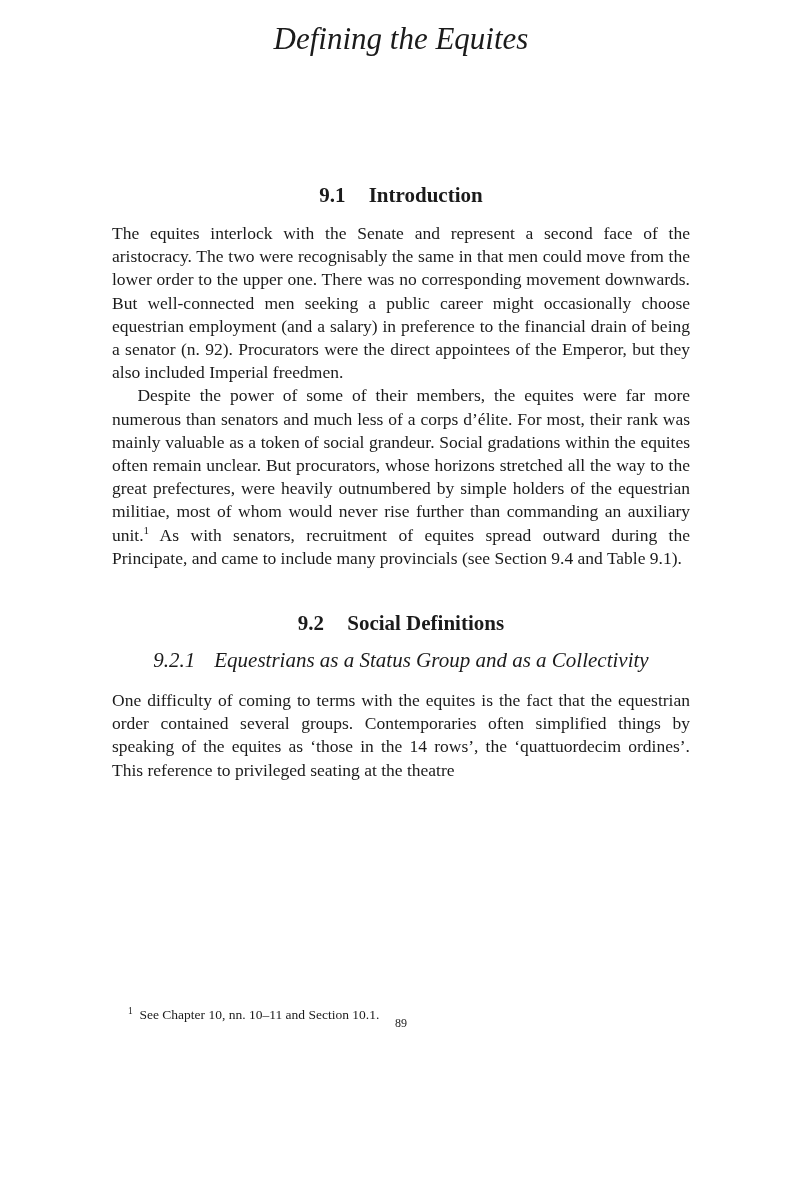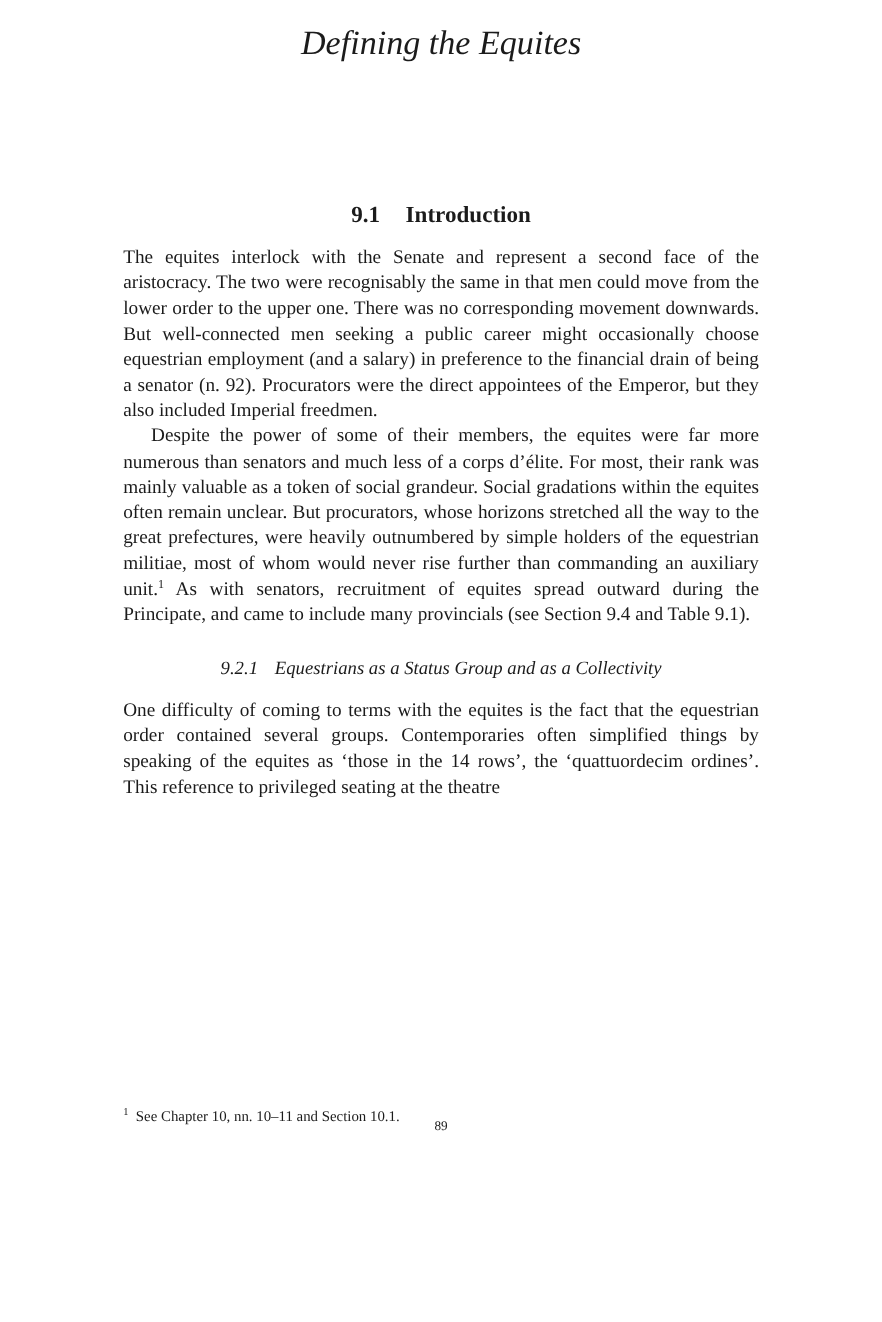--- a/index.html
+++ b/index.html
@@ -44,25 +44,25 @@
   .section-heading.first {
     margin-top: 126px;
   }
   .section-heading.second {
     margin-top: 41px;
   }
   .sec-num {
     margin-right: 1.1em;
   }
   .subsection-heading {
-    margin: 28px 0 0 0;
+    margin: 12px 0 0 0;
     text-align: center;
     font-weight: normal;
     font-style: italic;
-    font-size: 17px;
+    font-size: 21px;
   }
   .subsection-heading .sec-num {
     margin-right: 0.9em;
   }
   .body-para {
     margin: 0;
     font-size: 17.5px;
     line-height: 23.2px;
     text-align: justify;
   }
@@ -74,21 +74,21 @@
   }
   .indent {
     text-indent: 1.45em;
   }
   sup.note-ref {
     font-size: 11px;
     line-height: 0;
   }
   .footnote {
     position: absolute;
-    left: 112px;
+    left: 128px;
     top: 1006px;
     width: 578px;
     font-size: 13.5px;
     line-height: 17px;
   }
   .footnote sup {
     font-size: 9.5px;
     line-height: 0;
   }
   .footnote .footnote-text {
@@ -112,20 +112,23 @@
   <h1 class="chapter-title">Defining the Equites</h1>
 
   <h2 class="section-heading first">
     <span class="sec-num">9.1</span><span>Introduction</span>
   </h2>
 
   <p class="body-para after-heading">The equites interlock with the Senate and represent a second face of the aristocracy. The two were recognisably the same in that men could move from the lower order to the upper one. There was no corresponding movement downwards. But well-connected men seeking a public career might occasionally choose equestrian employment (and a salary) in preference to the financial drain of being a senator (n. 92). Procurators were the direct appointees of the Emperor, but they also included Imperial freedmen.</p>
 
   <p class="body-para indent"><span>Despite the power of some of their members, the equites were far more numerous than senators and much less of a corps d’élite. For most, their rank was mainly valuable as a token of social grandeur. Social gradations within the equites often remain unclear. But procurators, whose horizons stretched all the way to the great prefectures, were heavily outnumbered by simple holders of the equestrian militiae, most of whom would never rise further than commanding an auxiliary unit.</span><sup class="note-ref">1</sup><span> As with senators, recruitment of equites spread outward during the Principate, and came to include many provincials (see Section 9.4 and Table 9.1).</span></p>
 
+  <h2 class="section-heading second">
+    <span class="sec-num">9.2</span><span>Social Definitions</span>
+  </h2>
 
   <h3 class="subsection-heading">
     <span class="sec-num">9.2.1</span><span>Equestrians as a Status Group and as a Collectivity</span>
   </h3>
 
   <p class="body-para after-subheading">One difficulty of coming to terms with the equites is the fact that the equestrian order contained several groups. Contemporaries often simplified things by speaking of the equites as ‘those in the 14 rows’, the ‘quattuordecim ordines’. This reference to privileged seating at the theatre</p>
 
 </div>
 
 <div class="footnote">

